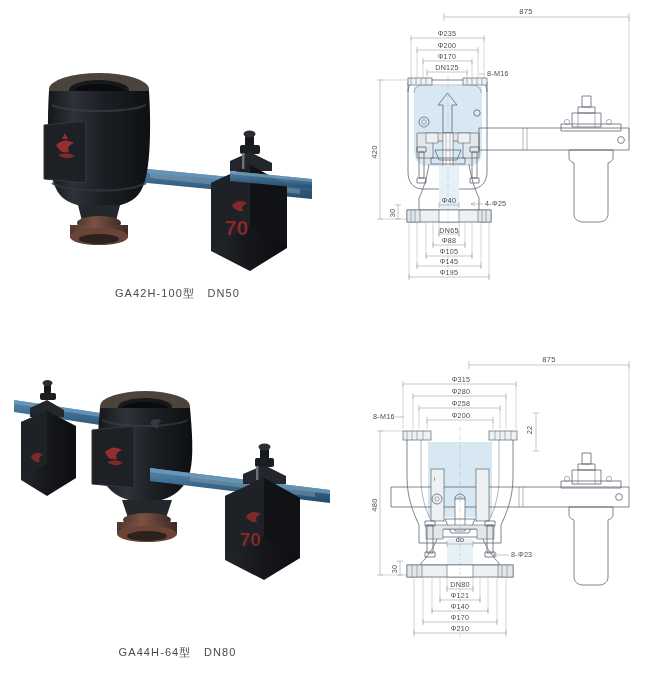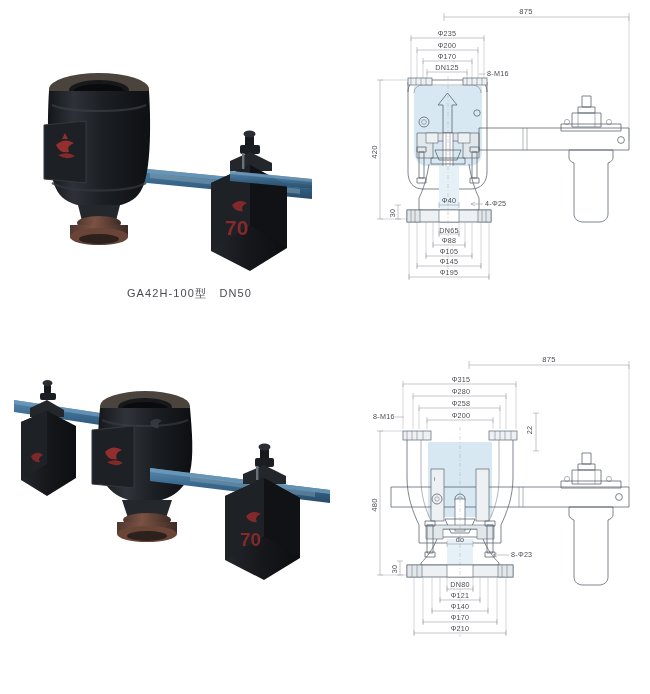--- a/index.html
+++ b/index.html
@@ -14,21 +14,21 @@
   .row.r1{top:0;}
   .row.r2{top:347px;}
 
   
   .photo{position:absolute;left:0;top:13px;width:355px;height:300px;}
   .photo svg{position:absolute;left:0;top:0;}
 
   
   .caption{
     position:absolute;width:355px;text-align:center;
-    font-size:11px;letter-spacing:1.1px;color:#4a4a52;white-space:pre;margin-left:12px;
+    font-size:11px;letter-spacing:1.1px;color:#4a4a52;white-space:pre;
   }
   .caption.c1{left:0;top:286px;}
   .caption.c2{left:0;top:645px;}
 
   
   .draw{position:absolute;left:371px;top:0;width:295px;height:347px;}
   .draw svg{position:absolute;left:0;top:0;}
 
   .dimtext{
     font-family:"Liberation Sans","DejaVu Sans",sans-serif;
@@ -408,20 +408,21 @@
           <polygon points="264,118 300,138 300,198 264,176" fill="#101215"></polygon>
           <g>
             <path d="M246,156 q7,-7 15,-2 q-7,3 -4,8 q-8,1 -11,-6 Z" fill="#8e2a2a" opacity=".9"></path>
             <text x="240" y="186" font-family="'Liberation Sans',sans-serif" font-size="19" font-weight="bold" fill="#8e2a2a" opacity=".9">70</text>
           </g>
           <rect x="256" y="106" width="2.4" height="14" fill="#6b7178"></rect>
         </g>
       </svg>
     </div>
 
+    <div class="caption c2" style="top:298px;">GA44H-64型   DN80</div>
 
     <div class="draw">
       <svg width="295" height="347" viewBox="0 0 295 347">
 
         <g>
           <line class="dimline" x1="98" y1="18" x2="258" y2="18"></line>
           <path class="dimline" d="M98,14 L98,22 M258,14 L258,22"></path>
           <line class="extline" x1="258" y1="18" x2="258" y2="140"></line>
           <text class="dimtext big" x="178" y="15" text-anchor="middle">875</text>
         </g>

